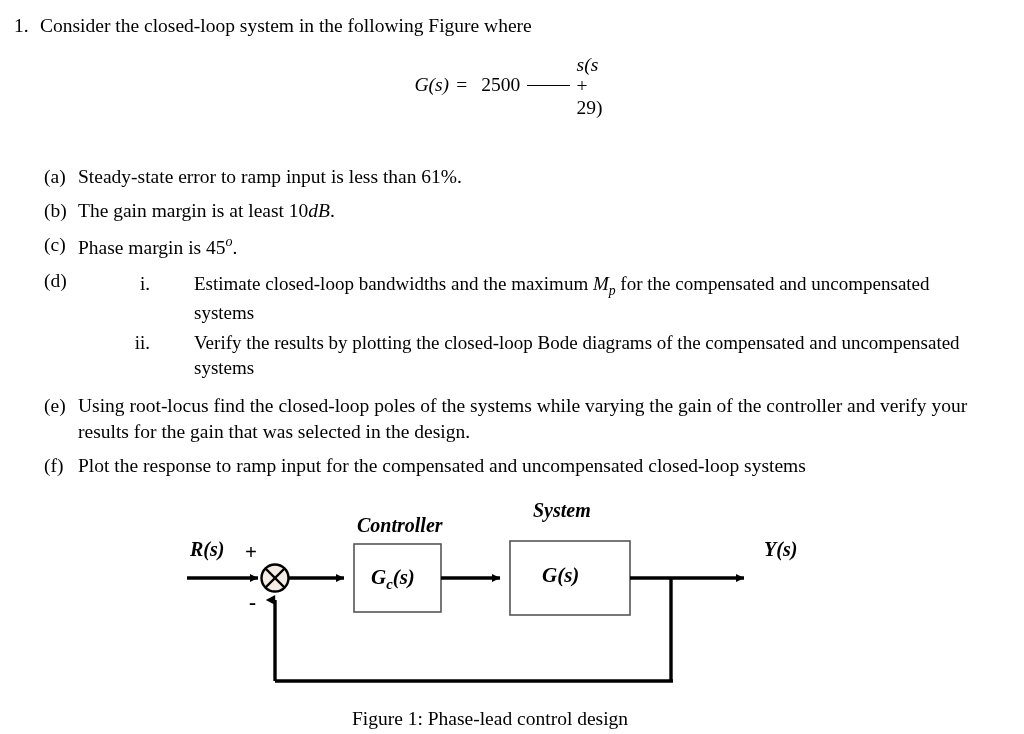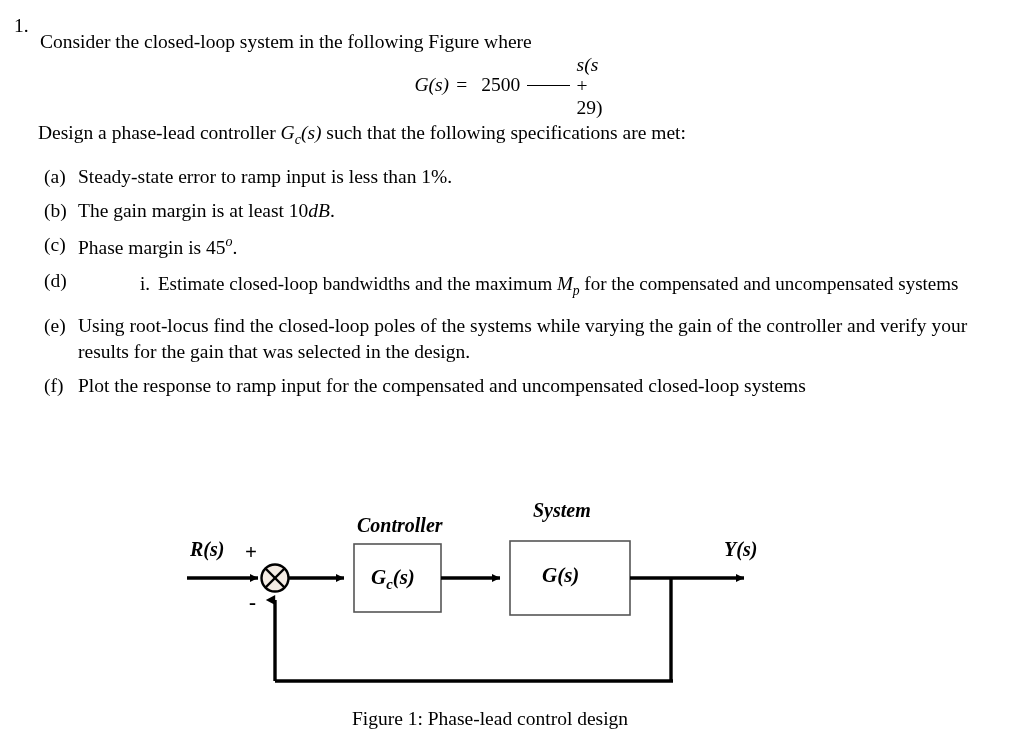--- a/index.html
+++ b/index.html
@@ -33,21 +33,20 @@
     align-items: flex-start;
     font-size: 19.5px;
     line-height: 1.34;
   }
   .problem-num {
     width: 26px;
     flex: 0 0 26px;
   }
   .problem-text {
     flex: 1 1 auto;
-    margin-top: 16px;
   }
 
   
   .equation {
     position: absolute;
     left: 0;
     top: 52px;
     width: 1024px;
     display: flex;
     justify-content: center;
@@ -126,21 +125,21 @@
     display: flex;
     align-items: flex-start;
     margin-bottom: 5px;
   }
   .sub-label {
     flex: 0 0 26px;
     width: 26px;
     text-align: right;
     padding-right: 8px;
   }
-  .sub-body { flex: 1 1 auto; }
+  .sub-body { flex: 1 1 auto; margin-left: 36px; }
 
   
   .diagram {
     position: absolute;
     left: 0;
     top: 497px;
     width: 1024px;
     height: 200px;
   }
   .diagram svg { display: block; }
@@ -192,46 +191,49 @@
   <div class="equation">
     <span class="eq-lhs">G(s)</span>
     <span class="eq-eq">=</span>
     <span class="frac">
       <span class="frac-num">2500</span>
       <span class="frac-bar"></span>
       <span class="frac-den"><span>s(s</span><span class="upright"> + </span><span class="upright">29)</span></span>
     </span>
   </div>
 
-  <div class="design-line"><span>Design a phase-lead controller </span><span class="var">G</span><sub class="v">c</sub><span class="var">(s)</span><span> such that the following specifications are met:</span></div>
 
   <div class="spec-list">
 
     <div class="spec-item">
       <span class="spec-label">(a)</span>
-      <span class="spec-body">Steady-state error to ramp input is less than 1%.</span>
+      <span class="spec-body">Steady-state error to ramp input is less than 61%.</span>
     </div>
 
     <div class="spec-item">
       <span class="spec-label">(b)</span>
       <span class="spec-body"><span>The gain margin is at least 10</span><span class="var">dB</span><span>.</span></span>
     </div>
 
     <div class="spec-item">
       <span class="spec-label">(c)</span>
       <span class="spec-body"><span>Phase margin is 45</span><sup class="v">o</sup><span>.</span></span>
     </div>
 
     <div class="spec-item">
       <span class="spec-label">(d)</span>
       <span class="spec-body">
         <div class="sub-list">
           <div class="sub-item">
             <span class="sub-label">i.</span>
             <span class="sub-body"><span>Estimate closed-loop bandwidths and the maximum </span><span class="var">M</span><sub class="v">p</sub><span> for the compensated and uncompensated systems</span></span>
+          </div>
+          <div class="sub-item">
+            <span class="sub-label">ii.</span>
+            <span class="sub-body">Verify the results by plotting the closed-loop Bode diagrams of the compensated and uncompensated systems</span>
           </div>
         </div>
       </span>
     </div>
 
     <div class="spec-item">
       <span class="spec-label">(e)</span>
       <span class="spec-body">Using root-locus find the closed-loop poles of the systems while varying the gain of the controller and verify your results for the gain that was selected in the design.</span>
     </div>
 
@@ -268,21 +270,21 @@
       <rect x="510" y="44" width="120" height="74" fill="#ffffff" stroke="#555555" stroke-width="1.6"></rect>
 
       <line x1="630" y1="81" x2="744" y2="81" stroke="#000" stroke-width="3.4" marker-end="url(#arrowR)"></line>
 
       <line x1="671" y1="81" x2="671" y2="184" stroke="#000" stroke-width="3.4"></line>
       <line x1="673" y1="184" x2="275" y2="184" stroke="#000" stroke-width="3.4"></line>
       <line x1="275" y1="184" x2="275" y2="103" stroke="#000" stroke-width="3.4" marker-end="url(#arrowU)"></line>
     </svg>
 
     <span class="dlabel" style="left:190px; top:41px;">R(s)</span>
-    <span class="dlabel" style="left:724px; top:41px;">Y(s)</span>
+    <span class="dlabel" style="left:764px; top:41px;">Y(s)</span>
 
     <span class="signlabel" style="left:245px; top:45px;">+</span>
     <span class="signlabel" style="left:249px; top:95px;">-</span>
 
     <span class="dlabel" style="left:357px; top:17px;">Controller</span>
     <span class="dlabel" style="left:533px; top:2px;">System</span>
 
     <span class="blocklabel" style="left:371px; top:68px;text-align:center;"><span>G</span><sub style="font-size:0.7em">c</sub><span>(s)</span></span>
 
     <span class="blocklabel" style="left:542px; top:66px;">G(s)</span>

